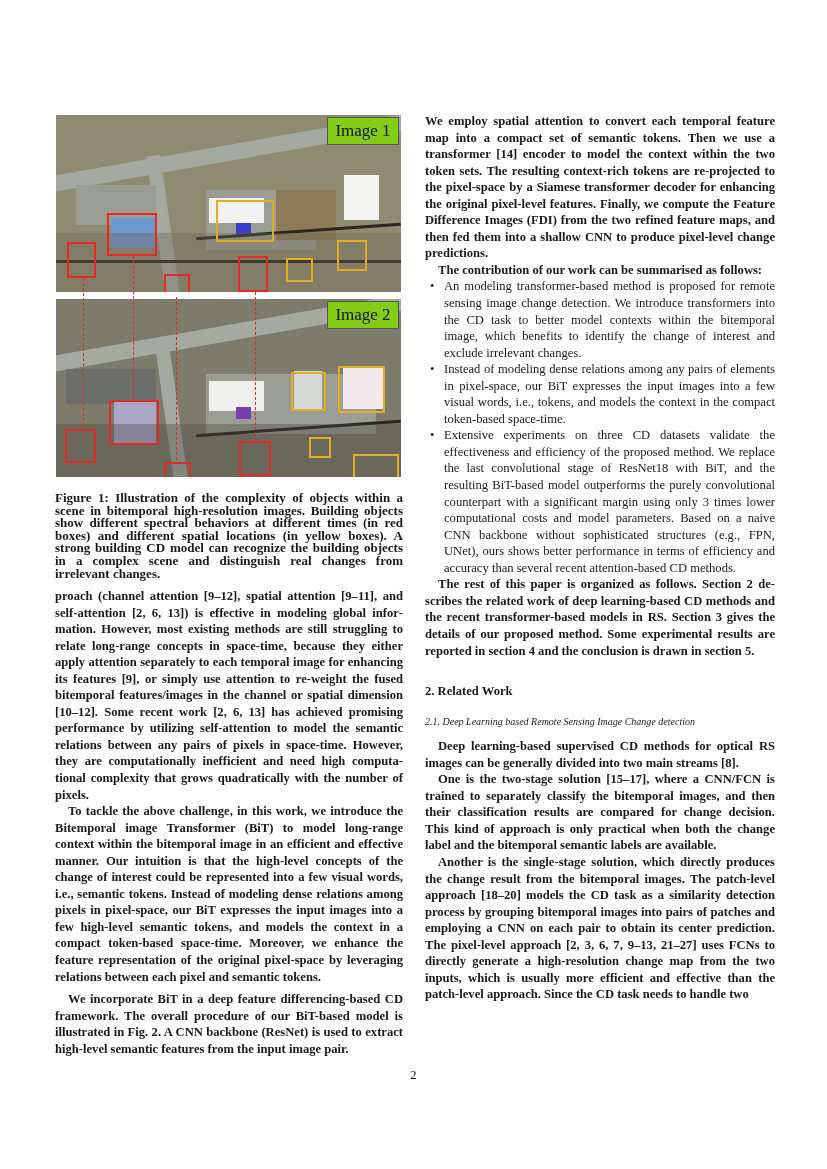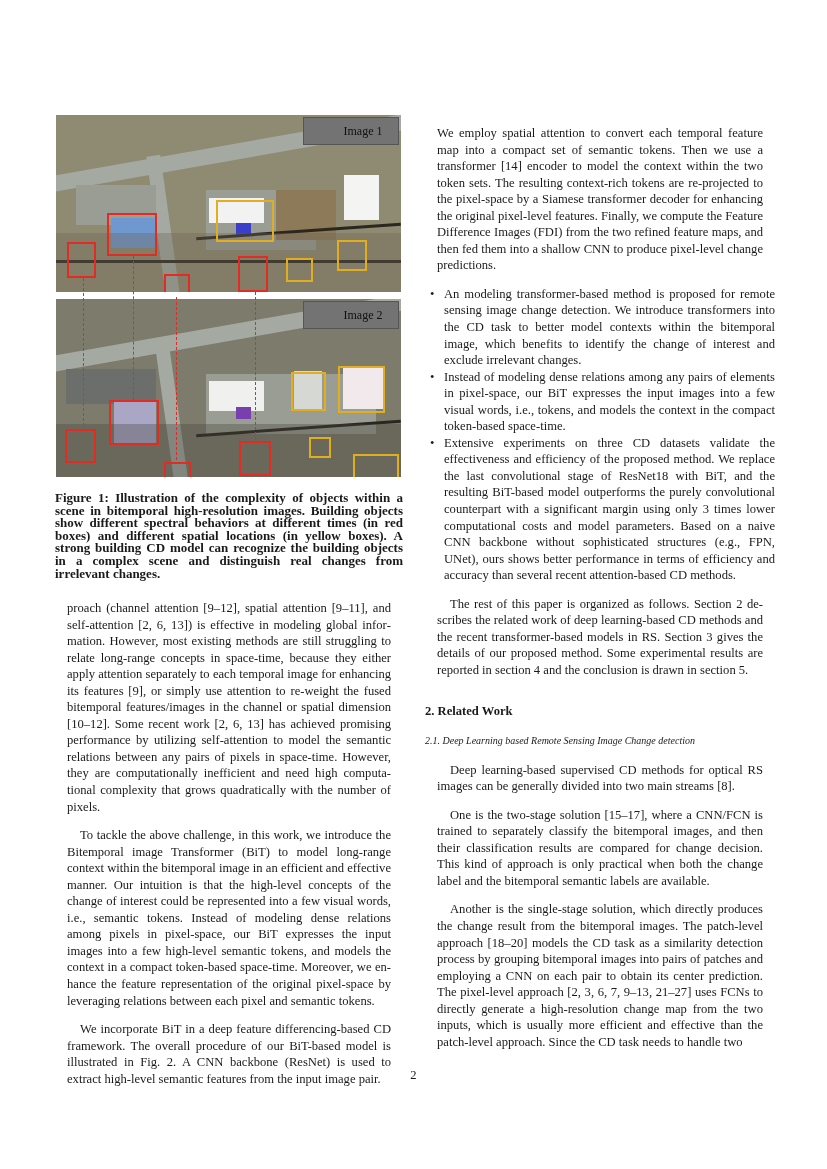--- a/index.html
+++ b/index.html
@@ -1,37 +1,37 @@
 <!DOCTYPE html>
 <html><head>
 <meta charset="utf-8">
 <style>
   html, body { margin: 0; padding: 0; background: #ffffff; }
   body { width: 827px; height: 1169px; position: relative; overflow: hidden;
          font-family: "Liberation Serif", "DejaVu Serif", serif; color: #1a1a1a; }
   .col { position: absolute; font-size: 12.6px; line-height: 16.55px; text-align: justify; hyphens: manual; }
   .col-left { left: 55px; top: 588px; width: 348px; }
   .col-right { left: 425px; top: 113px; width: 350px; }
-  p { margin: 12px; }
+  p { margin: 0; font-weight: bold; }
   .indent { text-indent: 13px; }
   .fig { position: absolute; left: 56px; top: 115px; width: 345px; height: 361px; }
   .panel { position: absolute; left: 0; width: 345px; overflow: hidden; }
   .panel-1 { top: 0; height: 177px; background: #8f8a72; }
   .panel-2 { top: 184px; height: 178px; background: #7d7b6c; }
   .road { position: absolute; background: #a4a9a2; }
   .lot { position: absolute; background: #9a9d93; }
   .dirt { position: absolute; background: #8c7a58; }
   .fence { position: absolute; background: #2b2620; }
   .bld { position: absolute; }
   .box { position: absolute; border: 2px solid; box-sizing: border-box; }
   .box-red { border-color: #e32b23; }
   .box-yellow { border-color: #e0ae1e; }
   .label-box { position: absolute; right: 2px; top: 2px; width: 70px; height: 26px;
-               background: #737373; border: 1px solid #555; font-size: 12px; line-height: 26px;
-               text-align: center; color: #111; padding-left: 24px; }
+               background: #84cc16; border: 1px solid #555; font-size: 17px; line-height: 26px;
+               text-align: center; color: #111; }
   .arrow { position: absolute; width: 0; border-left: 1.5px dashed #e32b23; }
   .caption { position: absolute; left: 55px; top: 492px; width: 348px; font-size: 13px; line-height: 12.6px; text-align: justify; font-weight: bold; }
   .bullets { margin: 0; padding: 0; list-style: none; }
   .bullets li { position: relative; padding-left: 19px; }
   .bullets li .dot { position: absolute; left: 5px; top: 0; }
   .section-title { font-weight: bold; font-size: 12.6px; margin-top: 22px; margin-bottom: 0; }
   .subsection-title { font-style: italic; font-size: 10px; margin-top: 14px; padding-left: 27px; text-indent: -27px; margin-bottom: 8px; text-align: left; }
   .page-number { position: absolute; left: 0; width: 827px; top: 1068px; text-align: center; font-size: 12.6px; }
 </style>
 </head>
@@ -94,20 +94,21 @@
 <div class="caption">Figure 1: Illustration of the complexity of objects within a scene in bitemporal high-resolution images. Building objects show different spectral behaviors at different times (in red boxes) and different spatial locations (in yellow boxes). A strong building CD model can recognize the building objects in a complex scene and distinguish real changes from irrelevant changes.</div>
 
 <div class="col col-left">
   <p>proach (channel attention [9–12], spatial attention [9–11], and self-attention [2, 6, 13]) is effective in modeling global infor­mation. However, most existing methods are still struggling to relate long-range concepts in space-time, because they either apply attention separately to each temporal image for enhancing its features [9], or simply use attention to re-weight the fused bitemporal features/images in the channel or spatial dimension [10–12]. Some recent work [2, 6, 13] has achieved promising performance by utilizing self-attention to model the semantic relations between any pairs of pixels in space-time. However, they are computationally inefficient and need high computa­tional complexity that grows quadratically with the number of pixels.</p>
   <p class="indent">To tackle the above challenge, in this work, we introduce the Bitemporal image Transformer (BiT) to model long-range context within the bitemporal image in an efficient and effec­tive manner. Our intuition is that the high-level concepts of the change of interest could be represented into a few visual words, i.e., semantic tokens. Instead of modeling dense rela­tions among pixels in pixel-space, our BiT expresses the input images into a few high-level semantic tokens, and models the context in a compact token-based space-time. Moreover, we en­hance the feature representation of the original pixel-space by leveraging relations between each pixel and semantic tokens.</p>
   <p class="indent" style="margin-top:6px;">We incorporate BiT in a deep feature differencing-based CD framework. The overall procedure of our BiT-based model is illustrated in Fig. 2. A CNN backbone (ResNet) is used to extract high-level semantic features from the input image pair.</p>
 </div>
 
 <div class="col col-right">
   <p>We employ spatial attention to convert each temporal feature map into a compact set of semantic tokens. Then we use a transformer [14] encoder to model the context within the two token sets. The resulting context-rich tokens are re-projected to the pixel-space by a Siamese transformer decoder for enhanc­ing the original pixel-level features. Finally, we compute the Feature Difference Images (FDI) from the two refined feature maps, and then fed them into a shallow CNN to produce pixel-level change predictions.</p>
+  <p class="indent">The contribution of our work can be summarised as follows:</p>
   <ul class="bullets">
     <li><span class="dot">•</span><span>An modeling transformer-based method is proposed for remote sensing image change detection. We introduce transformers into the CD task to better model contexts within the bitemporal image, which benefits to identify the change of interest and exclude irrelevant changes.</span></li>
     <li><span class="dot">•</span><span>Instead of modeling dense relations among any pairs of elements in pixel-space, our BiT expresses the input im­ages into a few visual words, i.e., tokens, and models the context in the compact token-based space-time.</span></li>
     <li><span class="dot">•</span><span>Extensive experiments on three CD datasets validate the effectiveness and efficiency of the proposed method. We replace the last convolutional stage of ResNet18 with BiT, and the resulting BiT-based model outperforms the purely convolutional counterpart with a significant margin using only 3 times lower computational costs and model param­eters. Based on a naive CNN backbone without sophisti­cated structures (e.g., FPN, UNet), ours shows better per­formance in terms of efficiency and accuracy than several recent attention-based CD methods.</span></li>
   </ul>
   <p class="indent">The rest of this paper is organized as follows. Section 2 de­scribes the related work of deep learning-based CD methods and the recent transformer-based models in RS. Section 3 gives the details of our proposed method. Some experimental results are reported in section 4 and the conclusion is drawn in section 5.</p>
   <div class="section-title" style="margin-top:24px;margin-bottom:14px;">2. Related Work</div>
   <div class="subsection-title">2.1. Deep Learning based Remote Sensing Image Change de­tection</div>
   <p class="indent">Deep learning-based supervised CD methods for optical RS images can be generally divided into two main streams [8].</p>
   <p class="indent">One is the two-stage solution [15–17], where a CNN/FCN is trained to separately classify the bitemporal images, and then their classification results are compared for change decision. This kind of approach is only practical when both the change label and the bitemporal semantic labels are available.</p>

